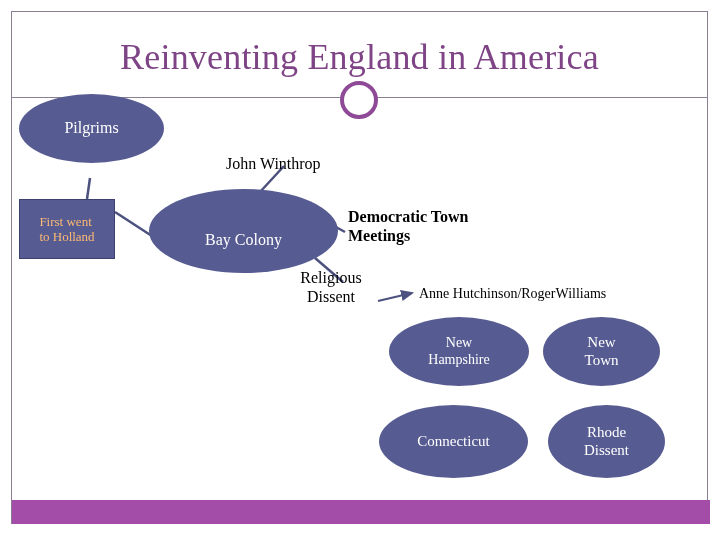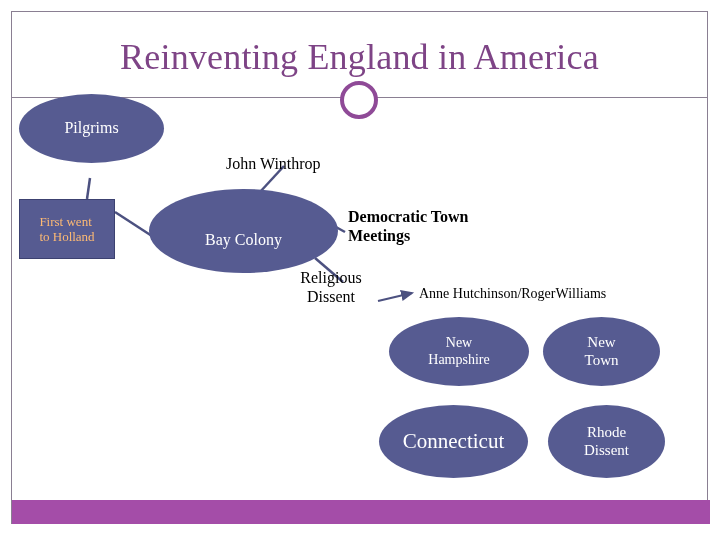--- a/index.html
+++ b/index.html
@@ -91,21 +91,21 @@
     color: #fdba74;
     line-height: 1.18;
   }
 
   
   #sh-pilgrims      { left: 19px;  top: 94px; width: 145px; height: 69px;  font-size: 16px; }
   #sh-holland       { left: 19px;  top: 199px; width: 96px;  height: 60px;  font-size: 13px; }
   #sh-mass          { left: 149px; top: 189px; width: 189px; height: 84px;  font-size: 16px; }
   #sh-newhampshire  { left: 389px; top: 317px; width: 140px; height: 69px;  font-size: 14px; }
   #sh-newhaven      { left: 543px; top: 317px; width: 117px; height: 69px;  font-size: 15px; }
-  #sh-connecticut   { left: 379px; top: 405px; width: 149px; height: 73px;  font-size: 21px; }
+  #sh-connecticut   { left: 379px; top: 405px; width: 149px; height: 73px;  font-size: 15px; }
   #sh-rhodeisland   { left: 548px; top: 405px; width: 117px; height: 73px;  font-size: 15px; }
 
   
   .label {
     position: absolute;
     color: #000000;
     line-height: 1.2;
   }
   #lb-winthrop { left: 226px; top: 142px; font-size: 16px; white-space: nowrap; margin-top: 12px; }
   #lb-townmtg  { left: 348px; top: 207px; font-size: 16px; width: 160px; font-weight: bold; }

